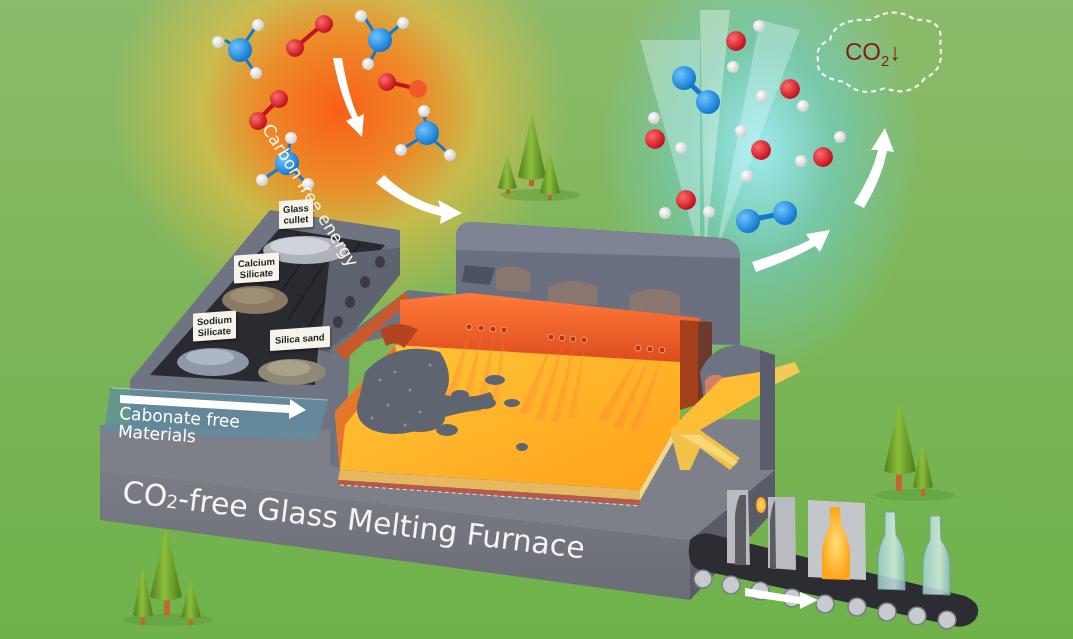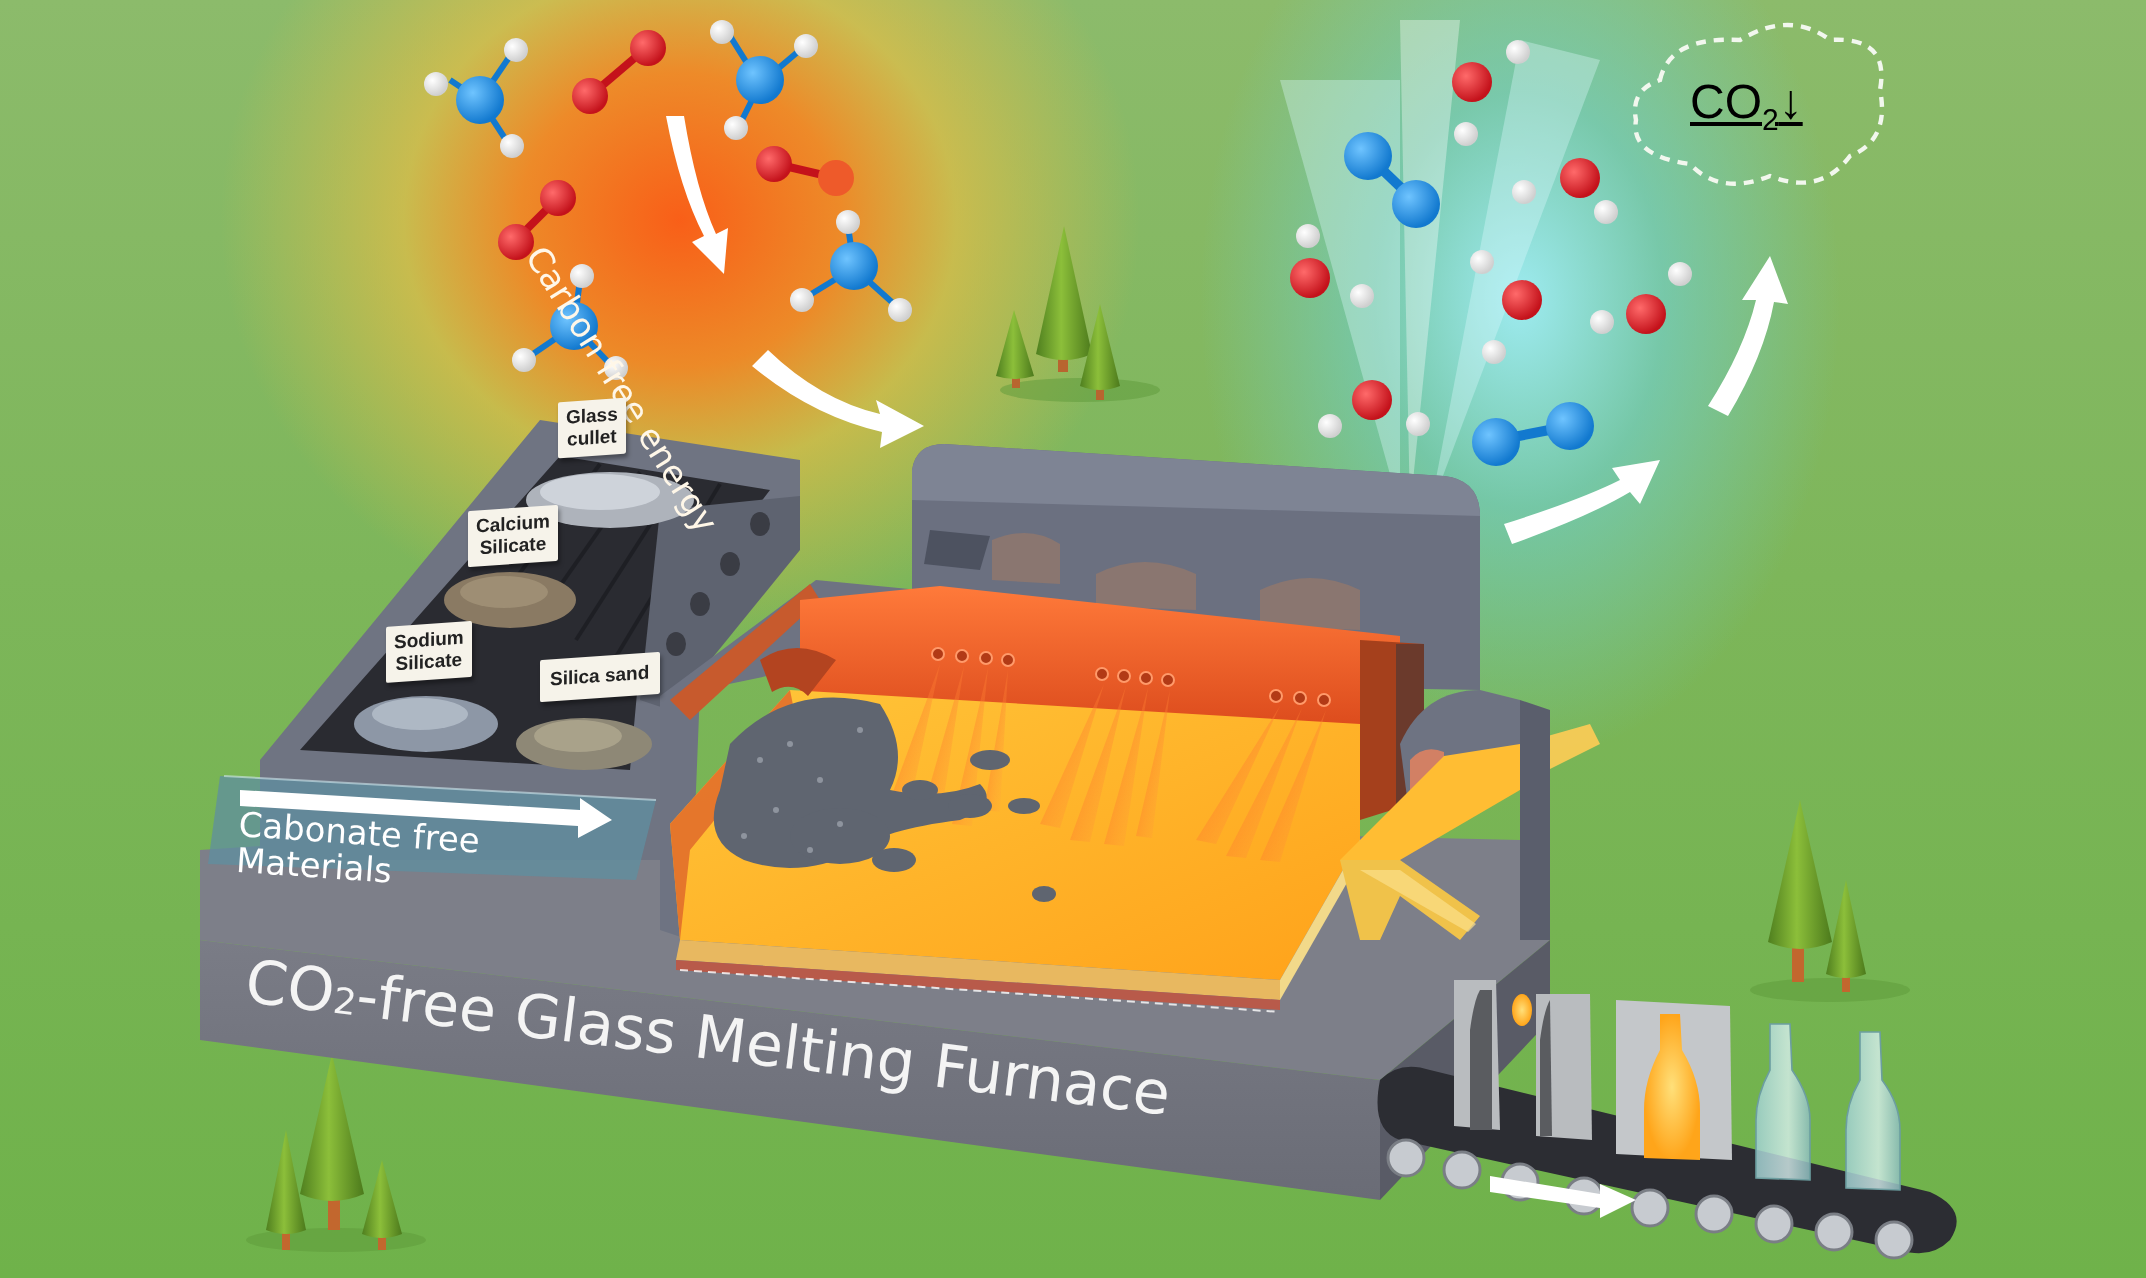--- a/index.html
+++ b/index.html
@@ -399,21 +399,21 @@
         <circle cx="665" cy="213" r="6" fill="url(#mol-white)"></circle>
         <circle cx="709" cy="212" r="6" fill="url(#mol-white)"></circle>
       </g>
     </g>
 
     <path d="M830 40 Q835 18 870 20 Q895 5 915 20 Q945 18 940 45 Q945 70 925 78 Q910 98 885 88 Q860 98 845 82 Q815 78 818 60 Q815 45 830 40 Z" fill="none" stroke="#f2f7ee" stroke-width="2.2" stroke-dasharray="5 4"></path>
   </svg>
 
   <div class="label-text" style="left:275px; top:120px; font-size:17px; transform: rotate(58deg); transform-origin:left top; color:#fff7e8;">Carbon free energy</div>
 
-  <div class="label-text" style="left:845px; top:38px; font-size:24px; font-family:'Liberation Sans', sans-serif; color:#000000;text-decoration:underline;">
+  <div class="label-text" style="left:845px; top:38px; font-size:24px; font-family:'Liberation Sans', sans-serif; color:#7f1d1d;">
     <span>CO</span><sub style="font-size:15px;">2</sub><span style="font-size:24px;">↓</span>
   </div>
 
   <div class="sign" style="left:279px; top:200px;">
     <div>Glass</div>
     <div>cullet</div>
   </div>
   <div class="sign" style="left:234px; top:254px;">
     <div>Calcium</div>
     <div>Silicate</div>

